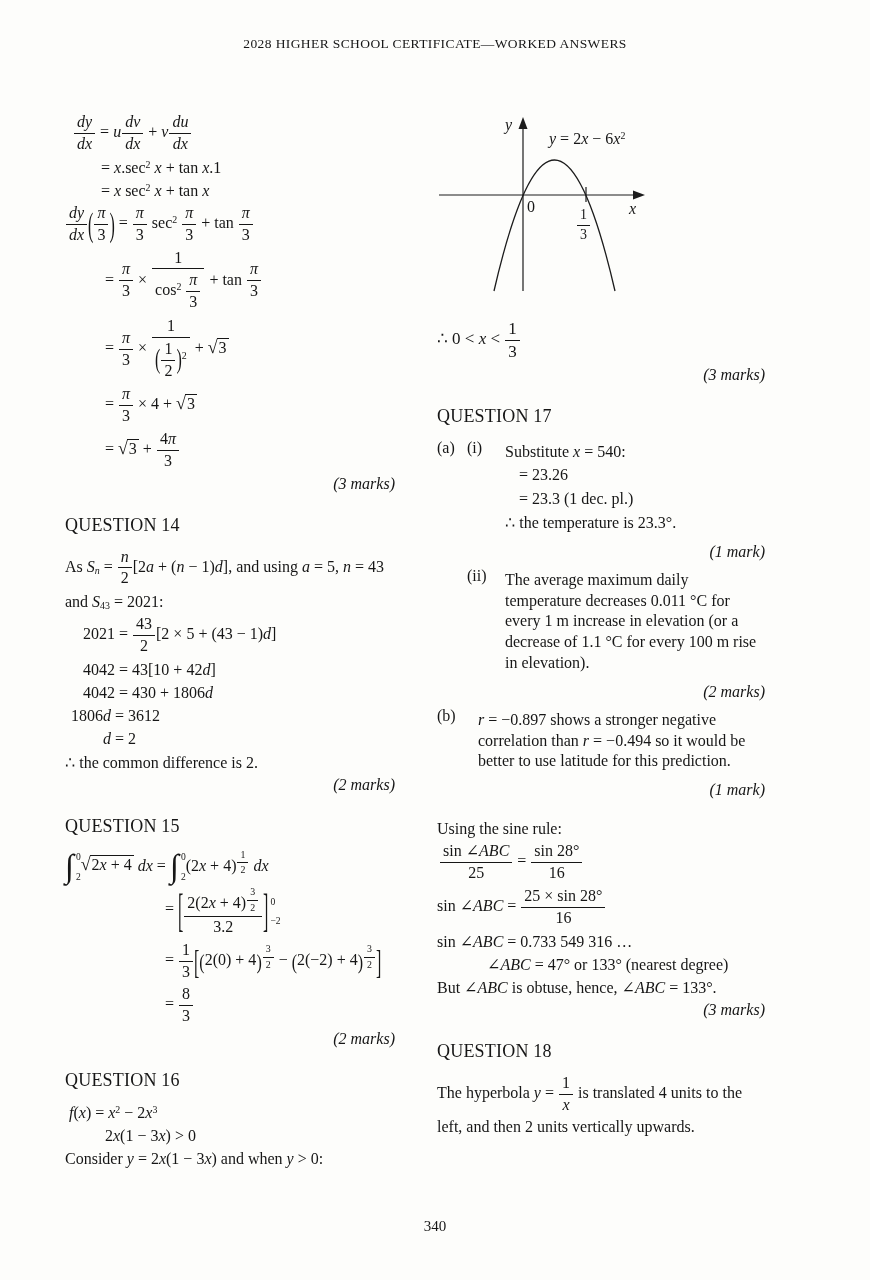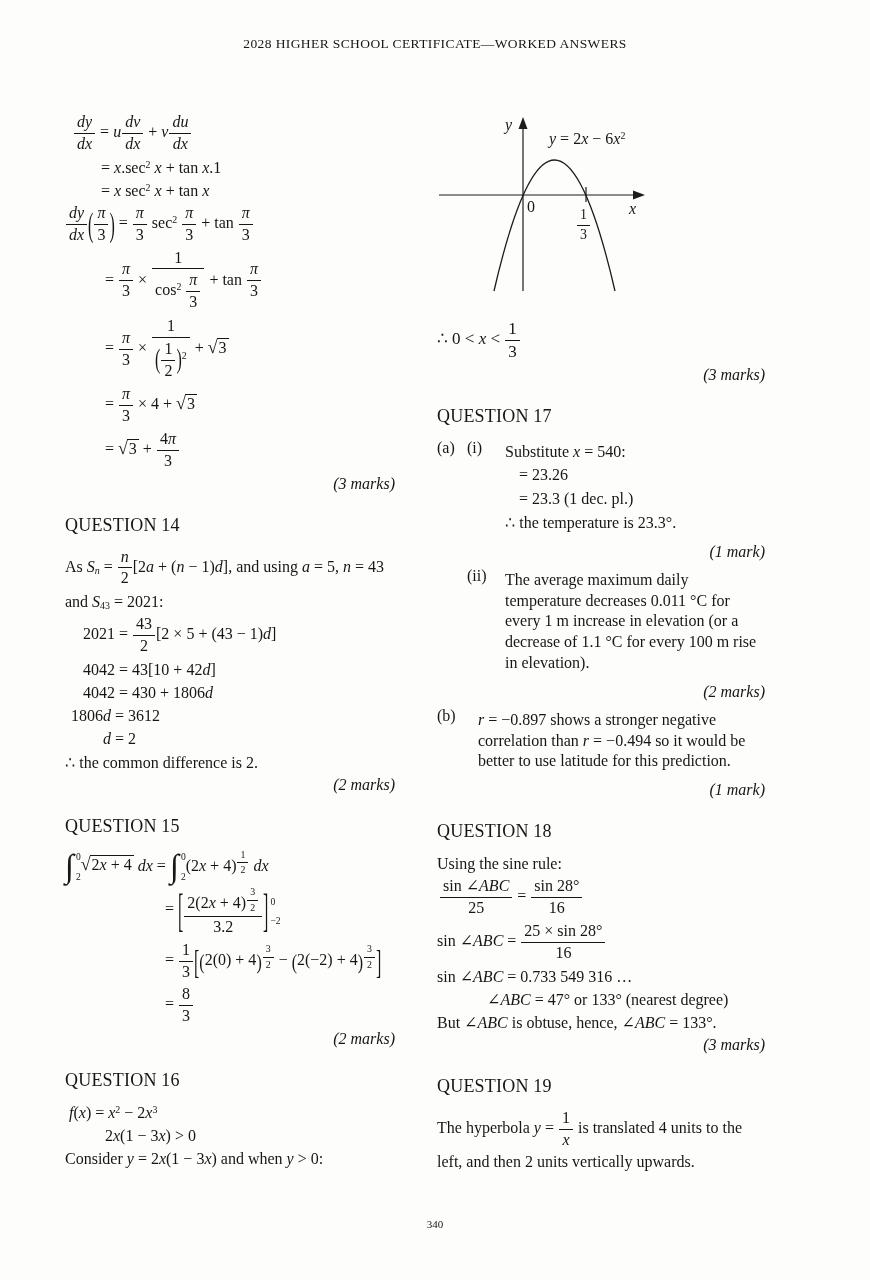--- a/index.html
+++ b/index.html
@@ -1,20 +1,20 @@
 <!DOCTYPE html>
 <html><head>
 <meta charset="utf-8">
 <style>
   html,body{margin:0;padding:0;background:#e8e8e8;}
   .page{position:relative;width:870px;height:1280px;background:#fdfdfb;color:#161616;
         font-family:"Liberation Serif","DejaVu Serif",serif;font-size:16px;overflow:hidden;}
   .header{position:absolute;top:36px;left:0;width:100%;text-align:center;
           font-size:13.5px;letter-spacing:0.4px;}
-  .footer{position:absolute;top:1218px;left:0;width:100%;text-align:center;font-size:11px;}
+  .footer{position:absolute;top:1218px;left:0;width:100%;text-align:center;font-size:15px;}
   .col{position:absolute;top:95px;}
   .col-left{left:65px;width:332px;}
   .col-right{left:437px;width:330px;}
   .sect{margin-bottom:20px;margin-top:18px;}
   .qtitle{font-weight:normal;font-size:18px;margin:22px 0 12px;letter-spacing:0.2px;}
   .mline{margin:4px 0;line-height:1.2;}
   .marks{text-align:right;font-style:italic;margin:4px 2px 0 0;font-size:16px;}
   
   .mi{font-style:italic;}
   sup{font-size:0.62em;vertical-align:0.55em;line-height:0;}
@@ -154,32 +154,31 @@
       <div class="qrow">
         <span class="lblb">(b)</span>
         <div class="qcontent">
           <div class="mline"><span class="mi">r</span> = −0.897 shows a stronger negative correlation than <span class="mi">r</span> = −0.494 so it would be better to use latitude for this prediction.</div>
         </div>
       </div>
       <div class="marks">(1 mark)</div>
     </div>
 
     <div class="sect">
-      <div class="qtitle">QUESTION 18</div>
       <div>
           <div class="mline">Using the sine rule:</div>
           <div class="mline" style="padding-left: 2px;"><span class="mfrac"><span class="mnum">sin ∠<span class="mi">ABC</span></span><span class="mden">25</span></span> = <span class="mfrac"><span class="mnum">sin 28°</span><span class="mden">16</span></span></div>
           <div class="mline">sin ∠<span class="mi">ABC</span> = <span class="mfrac"><span class="mnum">25 × sin 28°</span><span class="mden">16</span></span></div>
           <div class="mline">sin ∠<span class="mi">ABC</span> = 0.733 549 316 …</div>
           <div class="mline" style="padding-left: 50px;">∠<span class="mi">ABC</span> = 47° or 133° (nearest degree)</div>
           <div class="mline">But ∠<span class="mi">ABC</span> is obtuse, hence, ∠<span class="mi">ABC</span> = 133°.</div>
         </div>
       <div class="marks">(3 marks)</div>
     </div>
 
     <div class="sect">
-      <div class="qtitle">QUESTION 19</div>
+      <div class="qtitle">QUESTION 18</div>
       <div class="mline" style="line-height:1.5;">The hyperbola <span class="mi">y</span> = <span class="mfrac"><span class="mnum">1</span><span class="mden"><span class="mi">x</span></span></span> is translated 4 units to the left, and then 2 units vertically upwards.</div>
     </div>
   </div>
 
   <div class="footer">340</div>
 </div>
 
 </body></html>

